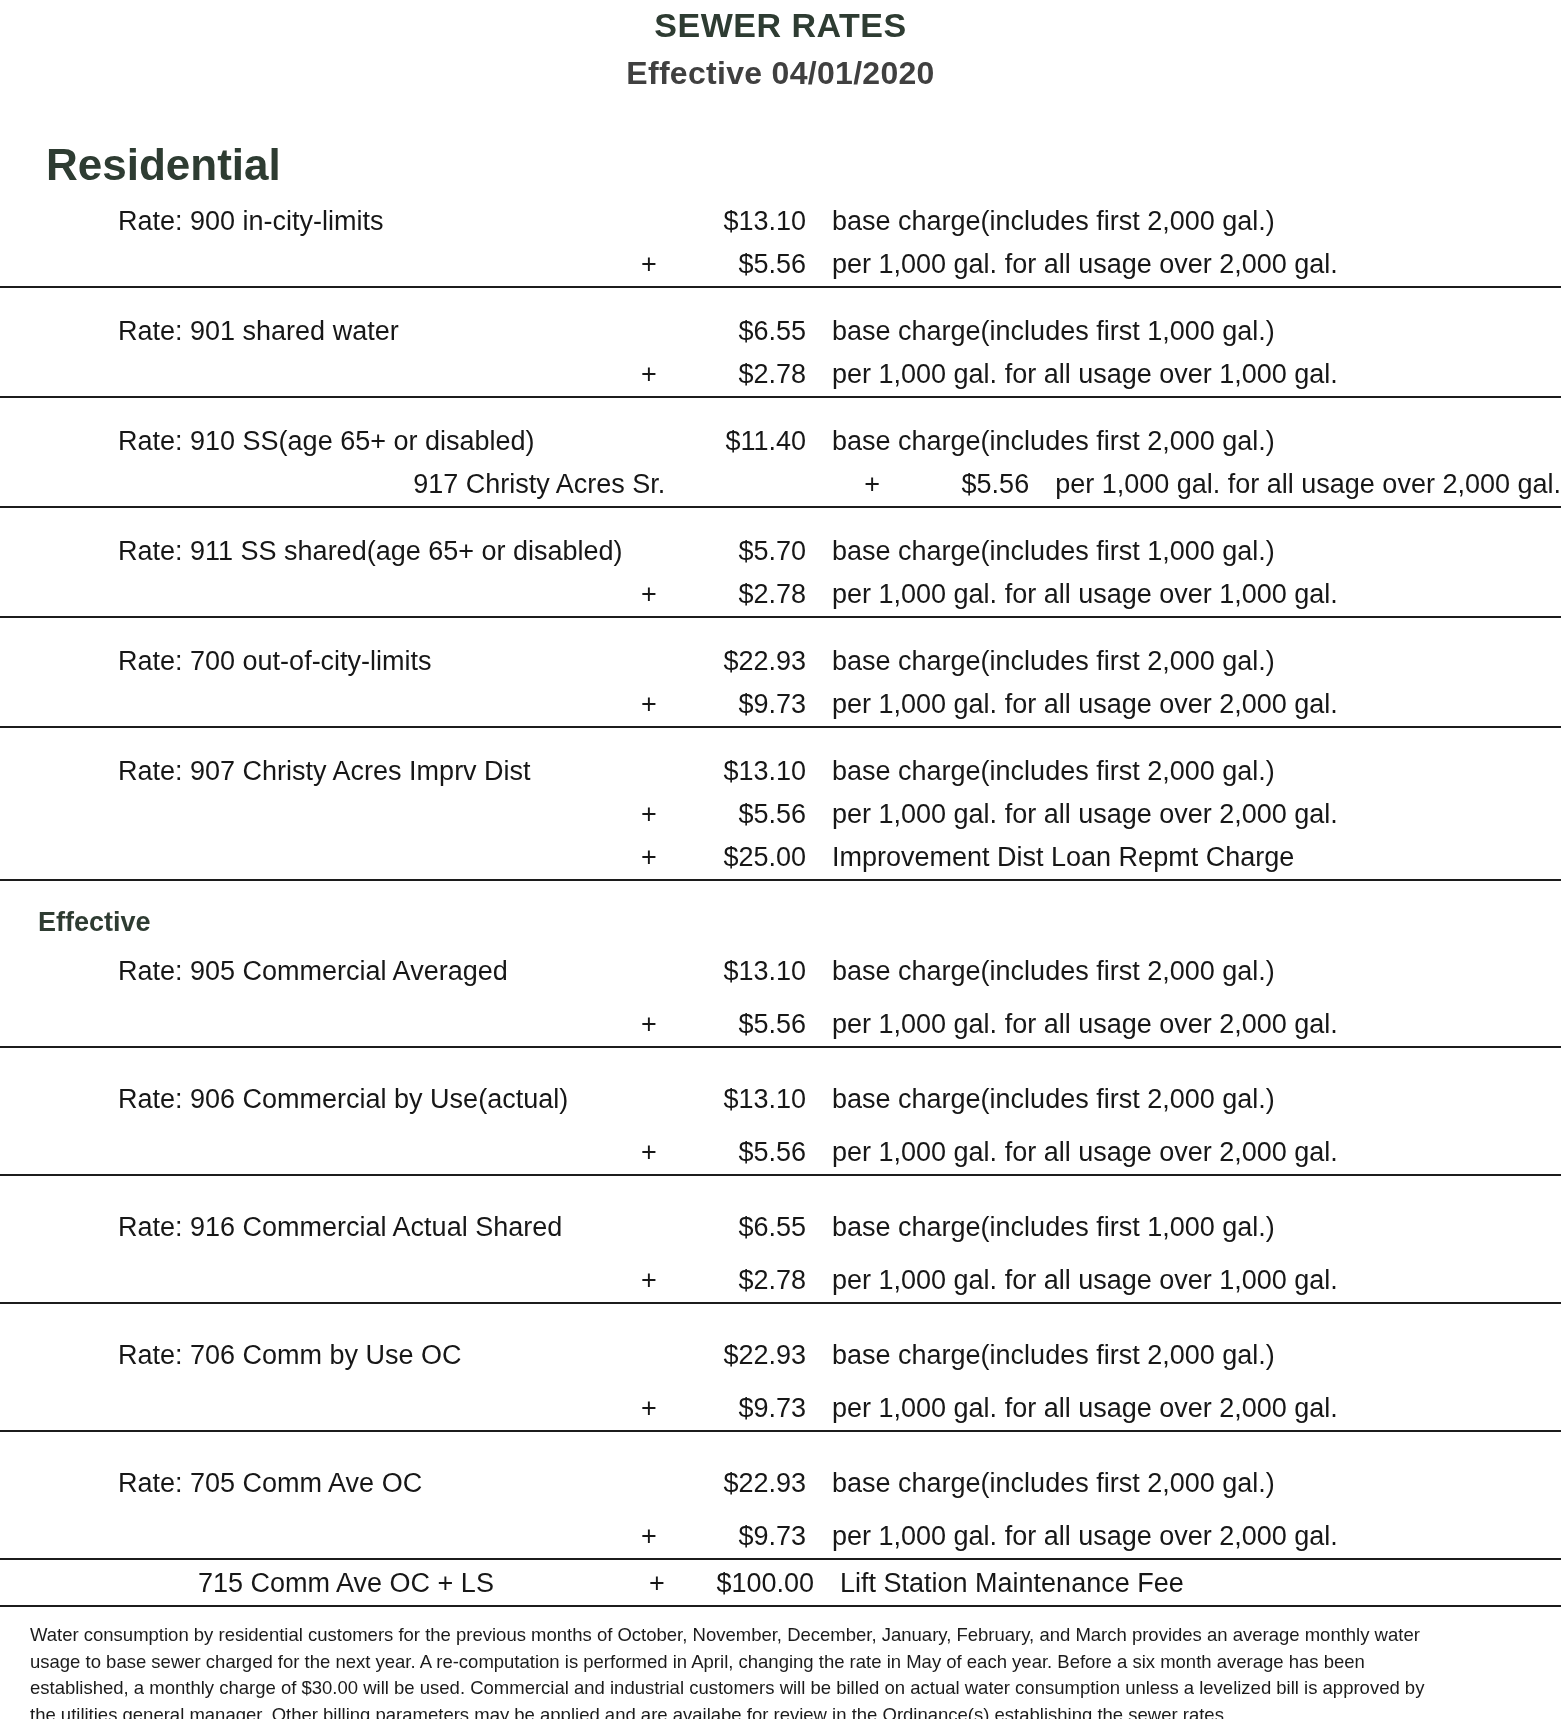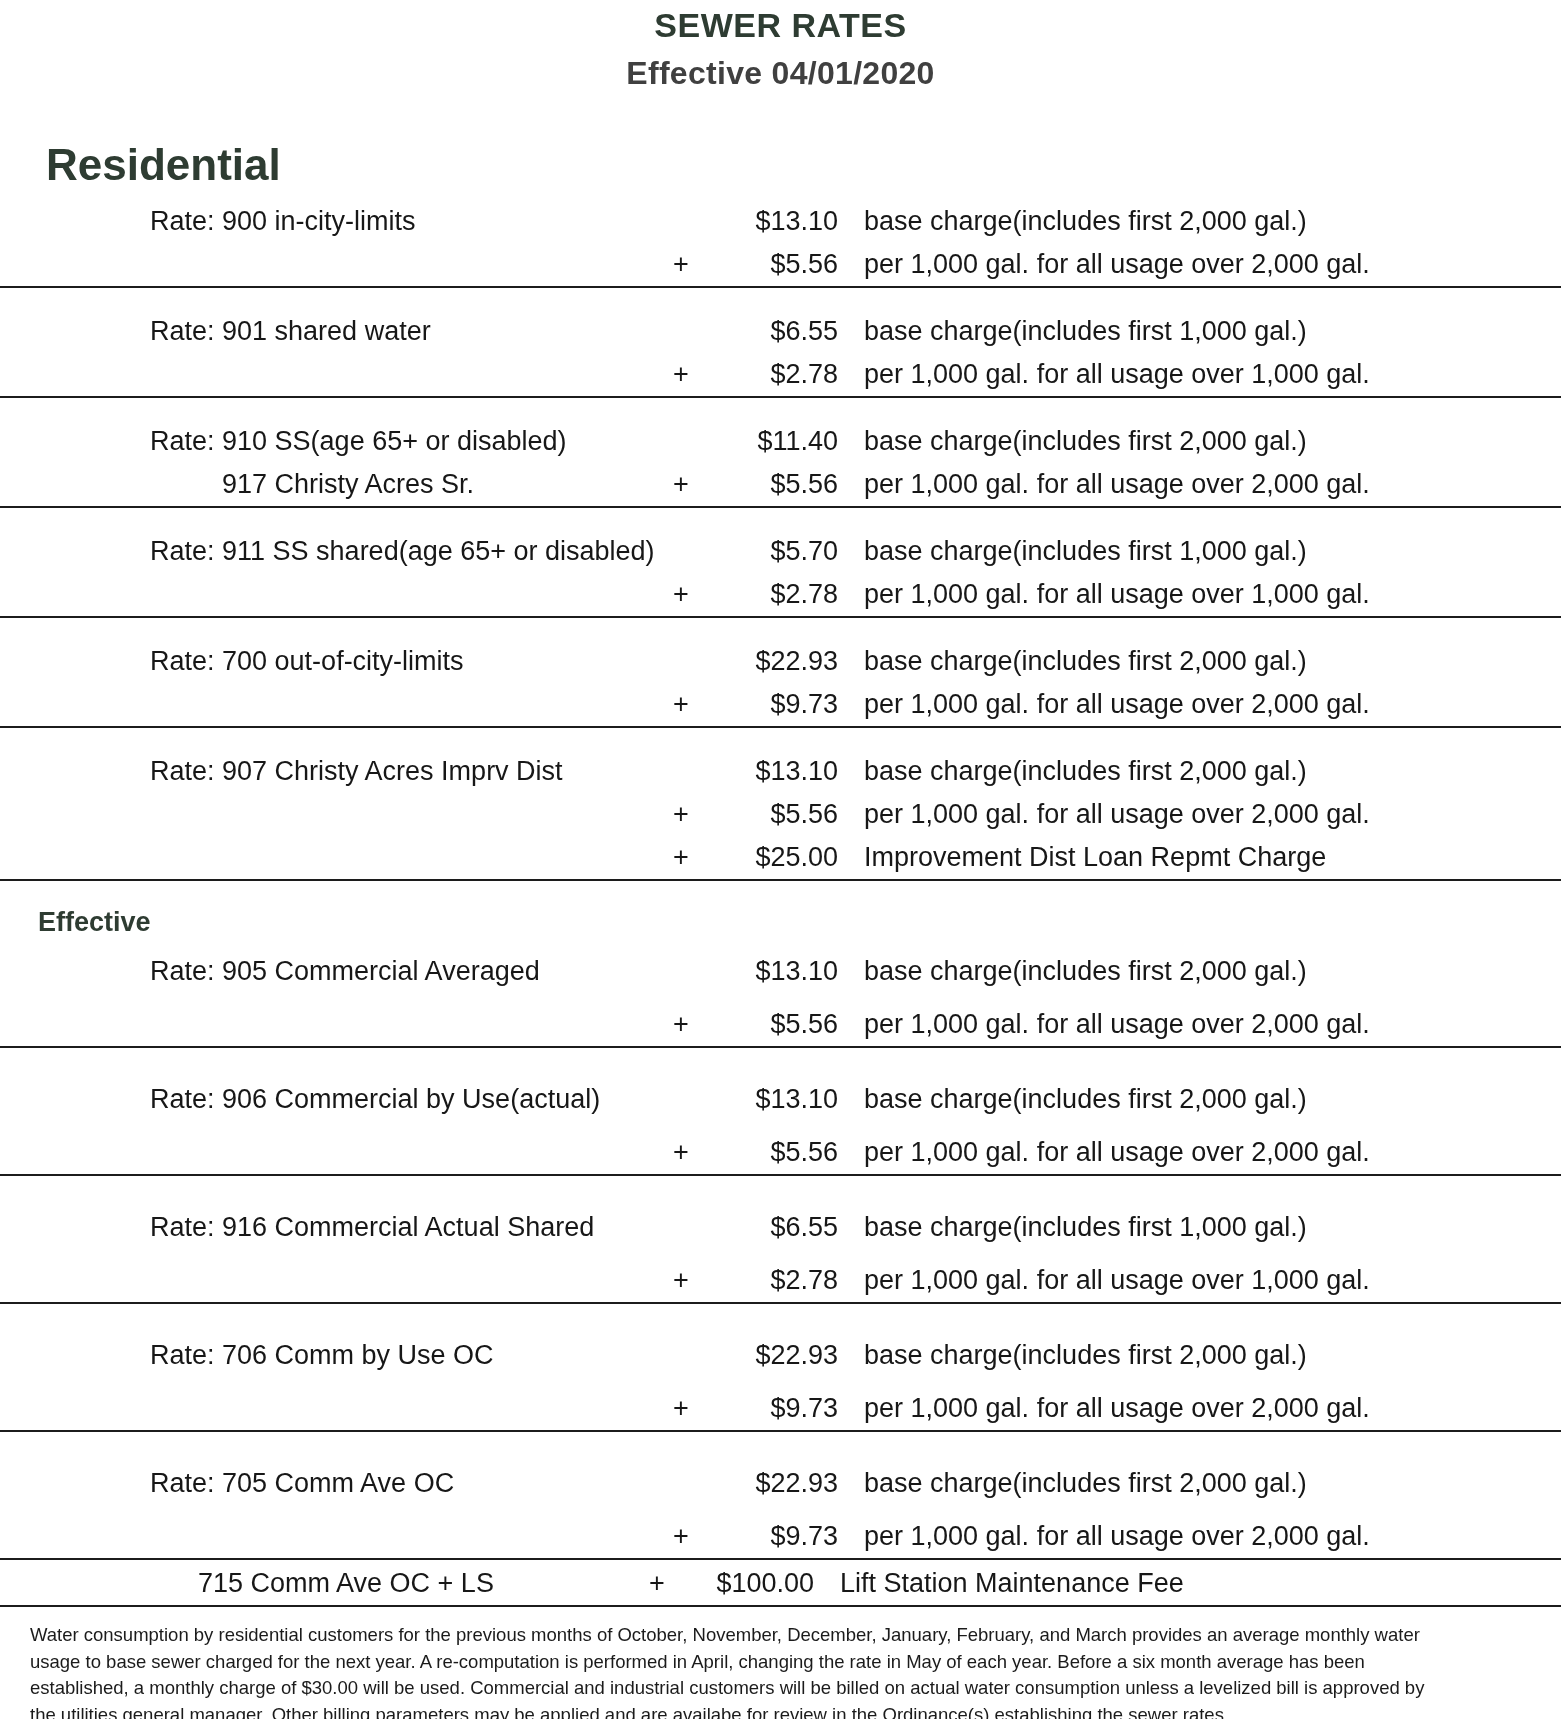--- a/index.html
+++ b/index.html
@@ -46,21 +46,20 @@
     margin-left: 46px;
   }
   .section-heading.commercial {
     font-size: 27px;
     margin-left: 38px;
   }
 
   
   .rate-block {
     position: relative;
-    margin-left: 32px;
   }
   .rate-row {
     display: flex;
     align-items: baseline;
     font-size: 27px;
     line-height: 1.0;
     white-space: nowrap;
   }
   .col-label {
     width: 610px;
@@ -143,21 +142,21 @@
       </div>
     </div>
     <hr class="divider" style="margin-top: 8px;">
     <div class="rate-block" style="margin-top: 30px;">
       <div class="rate-row">
         <div class="col-label">Rate: 910 SS(age 65+ or disabled)</div>
         <div class="col-plus"></div>
         <div class="col-amount">$11.40</div>
         <div class="col-desc">base charge(includes first 2,000 gal.)</div>
       </div>
-      <div class="rate-row" style="margin-top: 16px;">
+      <div class="rate-row" style="margin-top: 16px; justify-content: flex-end;">
         <div class="col-label indent2">917 Christy Acres Sr.</div>
         <div class="col-plus">+</div>
         <div class="col-amount">$5.56</div>
         <div class="col-desc">per 1,000 gal. for all usage over 2,000 gal.</div>
       </div>
     </div>
     <hr class="divider" style="margin-top: 8px;">
     <div class="rate-block" style="margin-top: 30px;">
       <div class="rate-row">
         <div class="col-label">Rate: 911 SS shared(age 65+ or disabled)</div>

